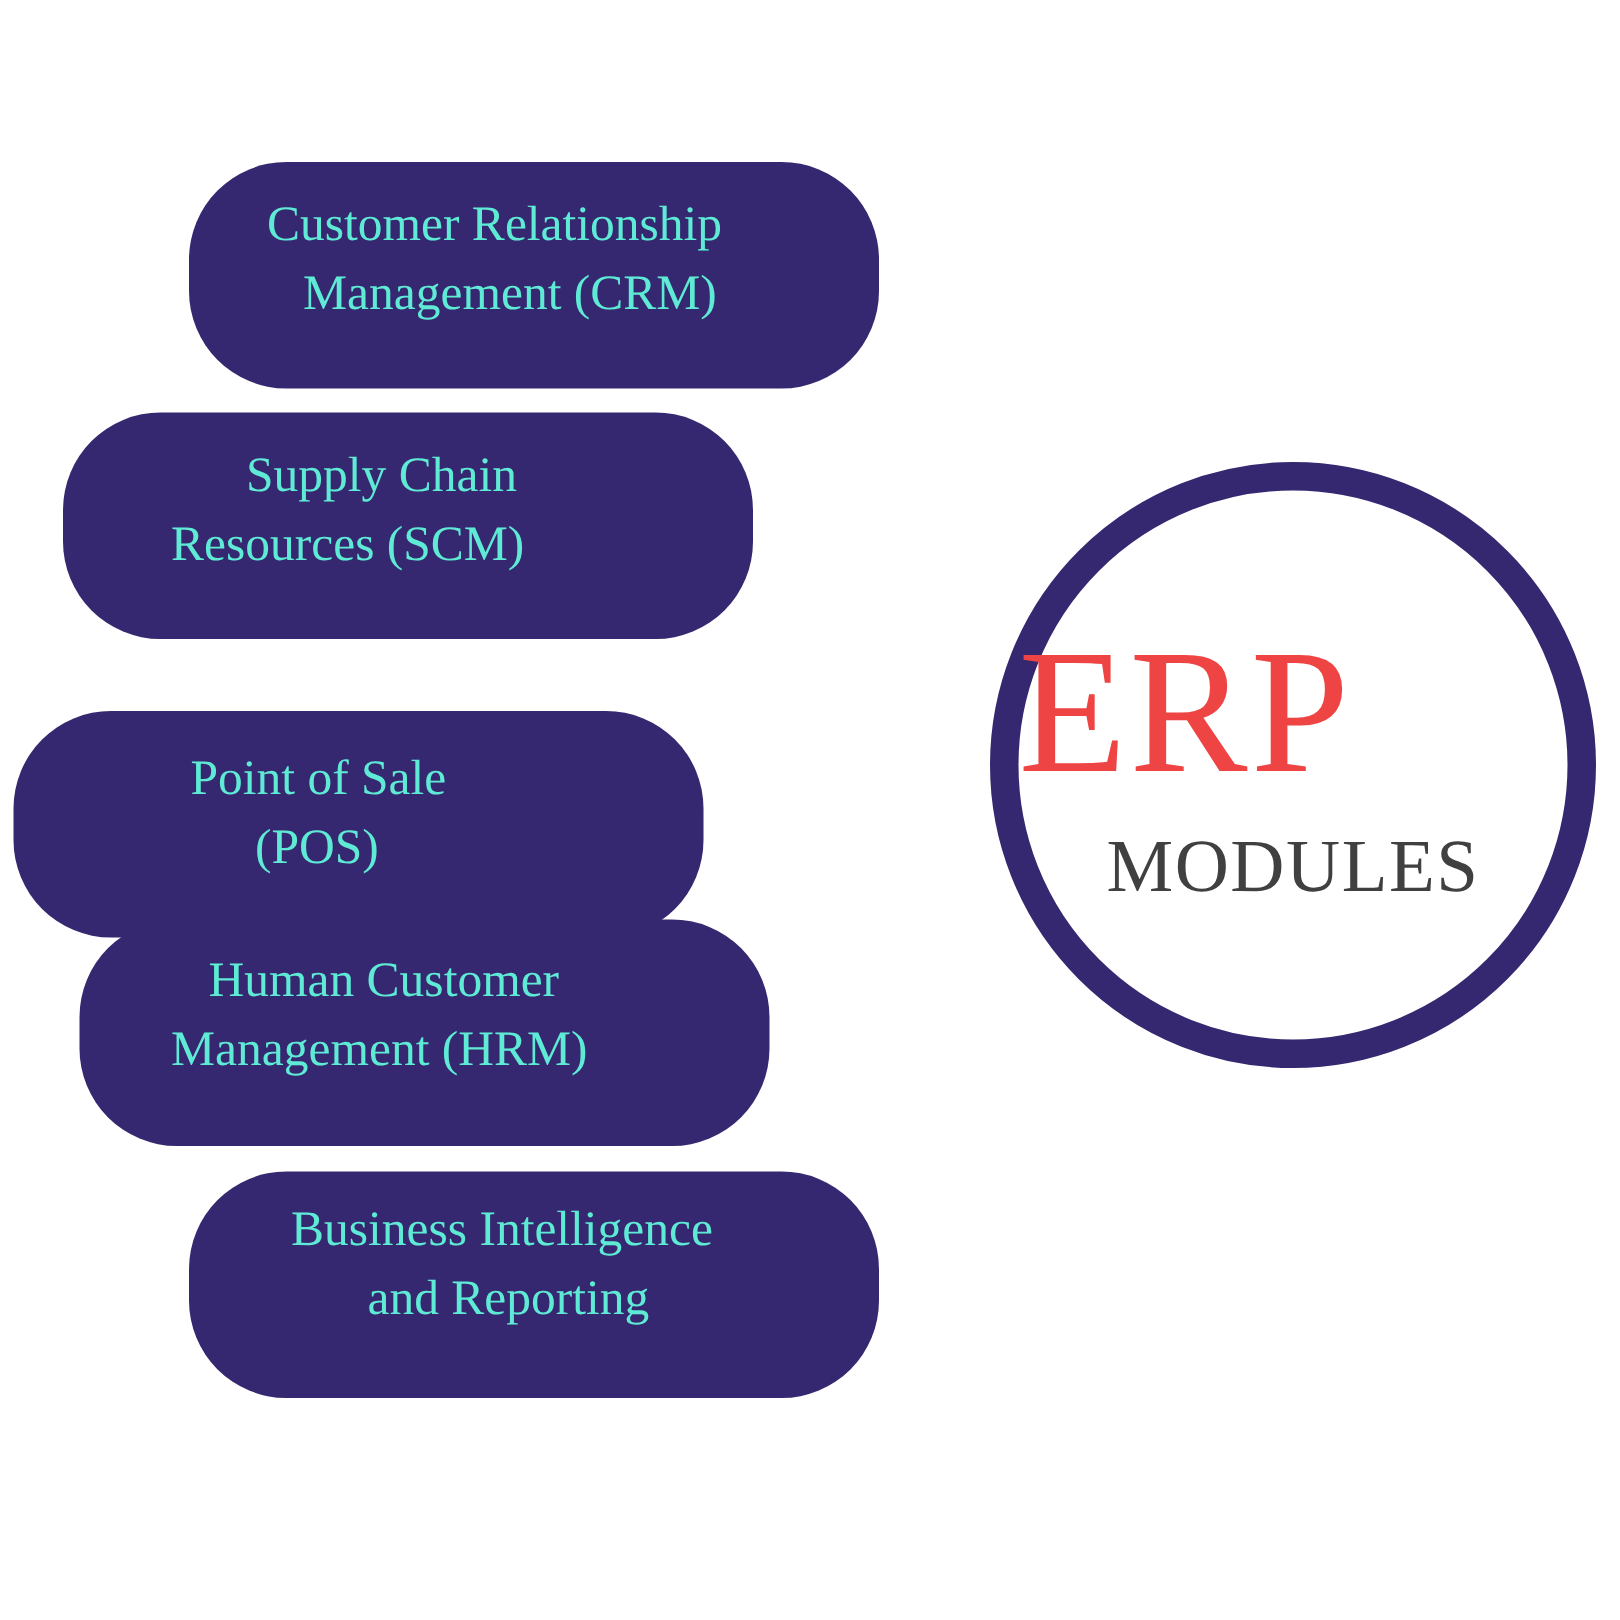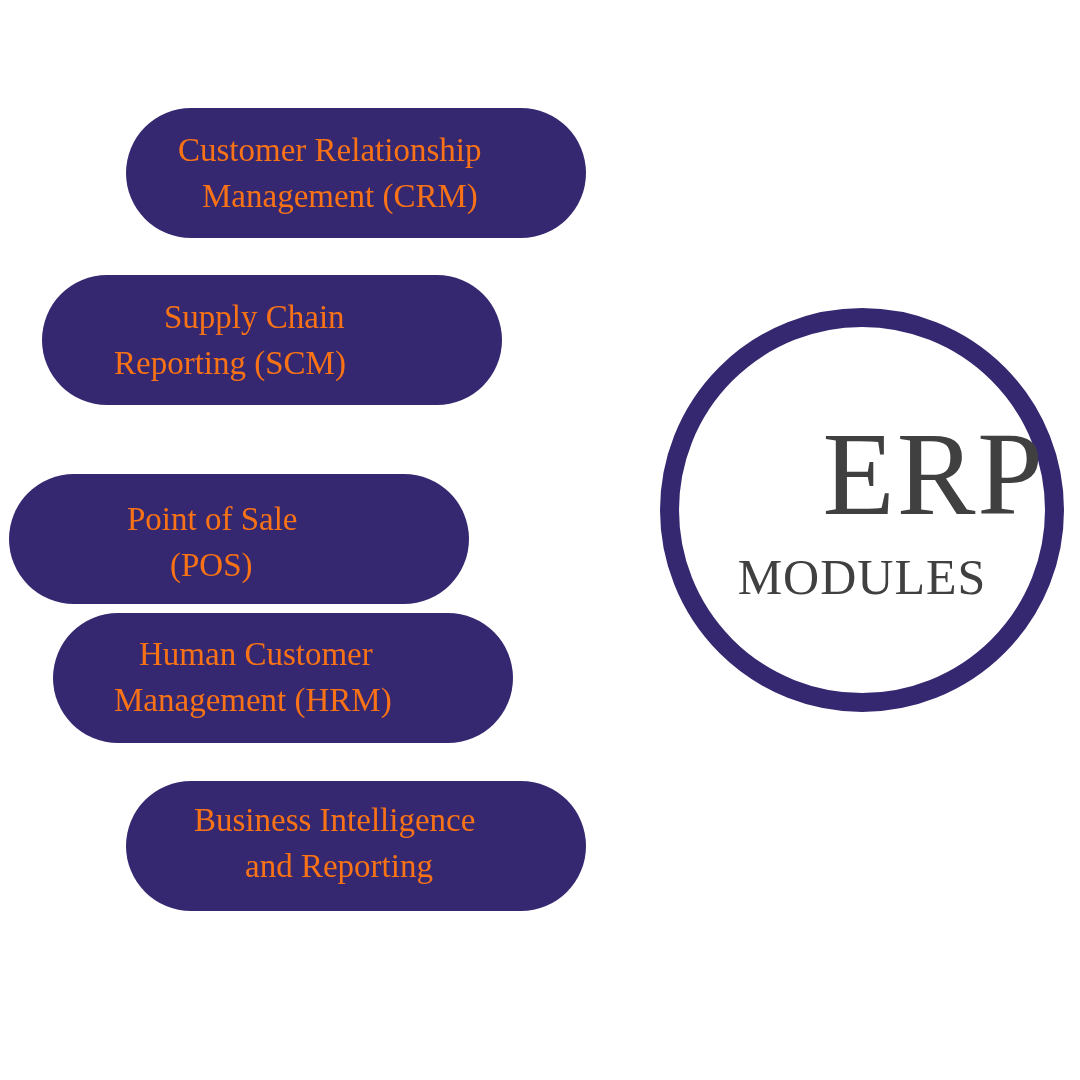--- a/index.html
+++ b/index.html
@@ -1,49 +1,49 @@
 <!DOCTYPE html>
 <html><head>
 <meta charset="utf-8">
 <style>
   html, body { margin:0; padding:0; background:#ffffff; }
   body { width:1080px; height:1080px; position:relative; overflow:hidden; }
   .pill {
-    position:absolute; width:460px; height:130px; border-radius:65px;
-    background:#352870; color:#f97316; box-sizing:border-box;
+    position:absolute; width:460px; height:151px; border-radius:65px;
+    background:#352870; color:#5eead4; box-sizing:border-box;
     font-family:"DejaVu Serif","Liberation Serif",serif;
     font-size:33px; line-height:46px;
   }
   .pill .line { position:absolute; white-space:nowrap; font-family:"Liberation Serif",serif; }
   .circle {
     position:absolute; left:660px; top:308px; width:404px; height:404px;
     border-radius:50%; border:19px solid #352870; box-sizing:border-box; background:#fff;
   }
   .erp {
-    position:absolute; left:0; width:100%; text-align:right; top:88px;
-    font-family:"Liberation Serif",serif; font-size:118px; line-height:120px; color:#404040;
+    position:absolute; left:0; width:100%; text-align:left; top:88px;
+    font-family:"Liberation Serif",serif; font-size:118px; line-height:120px; color:#ef4444;
     letter-spacing:2px;
   }
   .modules {
     position:absolute; left:0; width:100%; text-align:center; top:222px;
     font-family:"Liberation Serif",serif; font-size:50px; line-height:56px; color:#404040;
     letter-spacing:1px;
   }
 </style>
 </head>
 <body>
 
 <div class="pill" style="left:126px; top:108px;">
   <span class="line" style="left:52px; top:19px;">Customer Relationship</span>
   <span class="line" style="left:76px; top:65px;">Management (CRM)</span>
 </div>
 
 <div class="pill" style="left:42px; top:275px;text-align:right;">
   <span class="line" style="left:122px; top:19px;">Supply Chain</span>
-  <span class="line" style="left:72px; top:65px;">Reporting (SCM)</span>
+  <span class="line" style="left:72px; top:65px;">Resources (SCM)</span>
 </div>
 
 <div class="pill" style="left:9px; top:443px;margin-top:31px;">
   <span class="line" style="left:118px; top:22px;">Point of Sale</span>
   <span class="line" style="left:161px; top:68px;">(POS)</span>
 </div>
 
 <div class="pill" style="left:53px; top:613px;">
   <span class="line" style="left:86px; top:18px;">Human Customer</span>
   <span class="line" style="left:61px; top:64px;">Management (HRM)</span>

